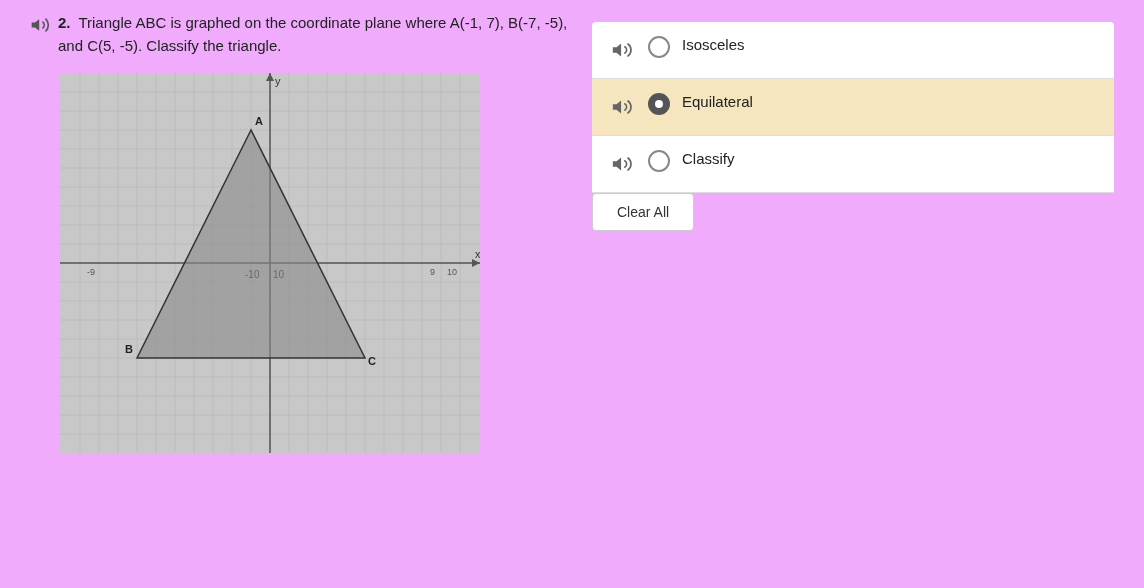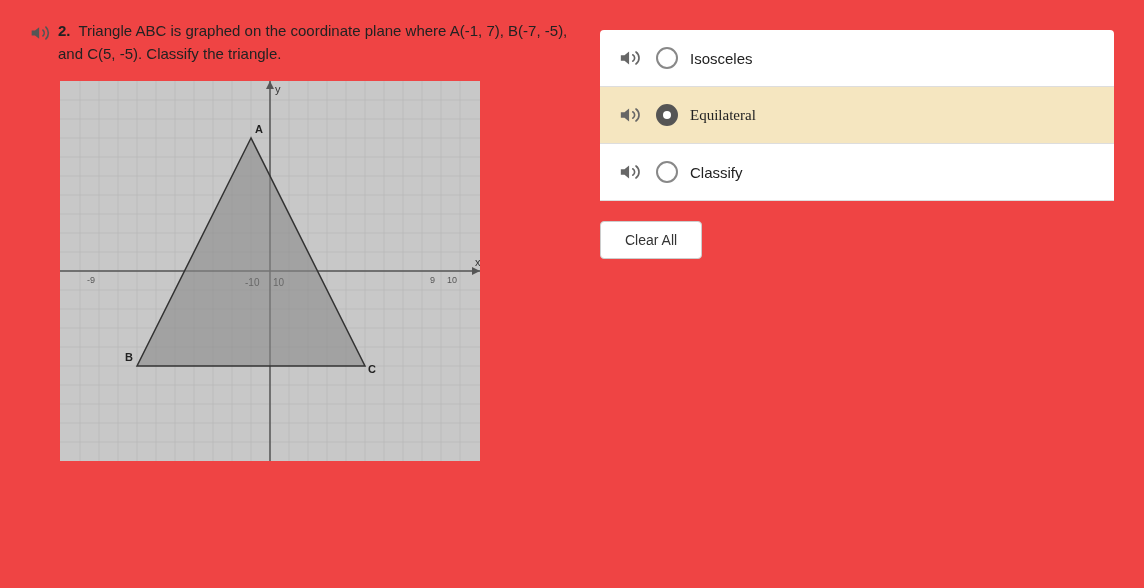--- a/index.html
+++ b/index.html
@@ -9,23 +9,23 @@
       width: 1144px;
       height: 588px;
       overflow: hidden;
       display: flex;
       align-items: stretch;
     }
     .main-container {
       display: flex;
       width: 100%;
       height: 100%;
-      background: #ef4444;
-      padding: 20px 30px;
-      gap: 30px;
+      background: #f0abfc;
+      padding: 12px 30px;
+      gap: 22px;
     }
     .left-panel {
       flex: 0 0 540px;
       display: flex;
       flex-direction: column;
     }
     .question-header {
       display: flex;
       align-items: flex-start;
       gap: 8px;
@@ -67,30 +67,29 @@
     
     .right-panel {
       flex: 1;
       display: flex;
       flex-direction: column;
       gap: 0;
       padding-top: 10px;
     }
     .answer-option {
       display: flex;
-      align-items: center;
+      align-items: flex-start;
       gap: 12px;
       padding: 14px 16px;
       border-bottom: 1px solid #ddd;
       background: white;
       cursor: pointer;
     }
     .answer-option.selected {
       background: #f5e6c0;
-      font-family: Liberation Serif, serif;
     }
     .answer-option:first-child {
       border-top-left-radius: 4px;
       border-top-right-radius: 4px;
     }
     .audio-btn {
       width: 28px;
       height: 28px;
       display: flex;
       align-items: center;
@@ -120,21 +119,20 @@
       background: white;
     }
     .option-label {
       font-size: 15px;
       color: #222;
     }
     .clear-all-btn {
       display: inline-flex;
       align-items: center;
       justify-content: center;
-      margin-top: 20px;
       padding: 10px 24px;
       background: white;
       border: 1px solid #ccc;
       border-radius: 4px;
       font-size: 14px;
       color: #333;
       cursor: pointer;
       width: fit-content;
     }
   </style>

